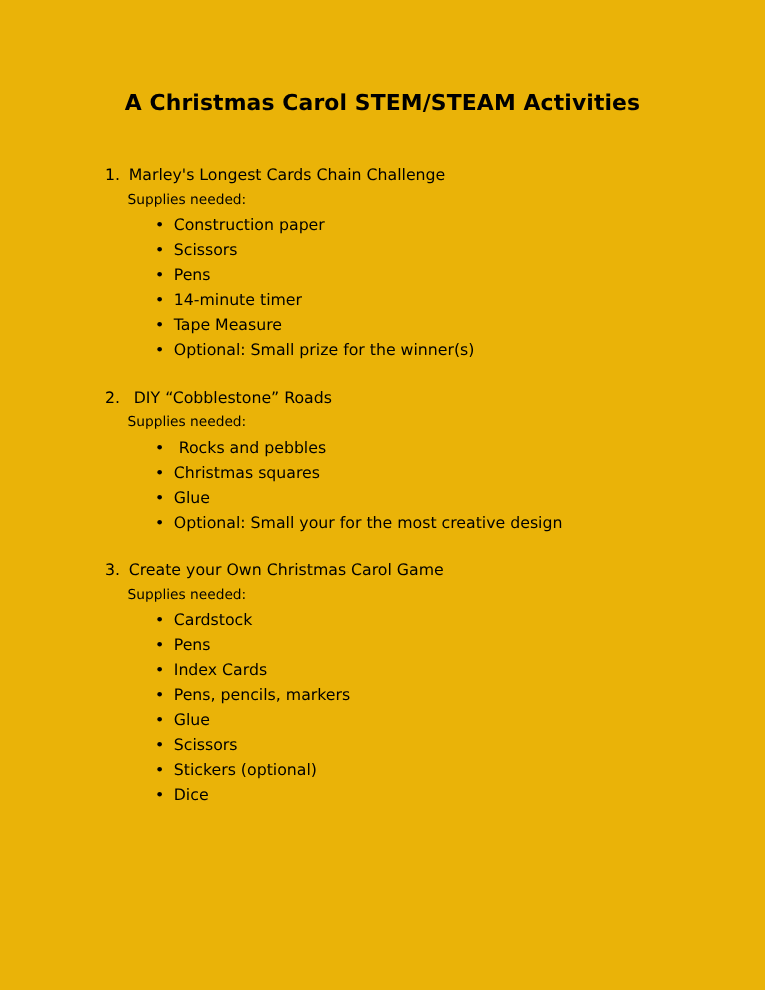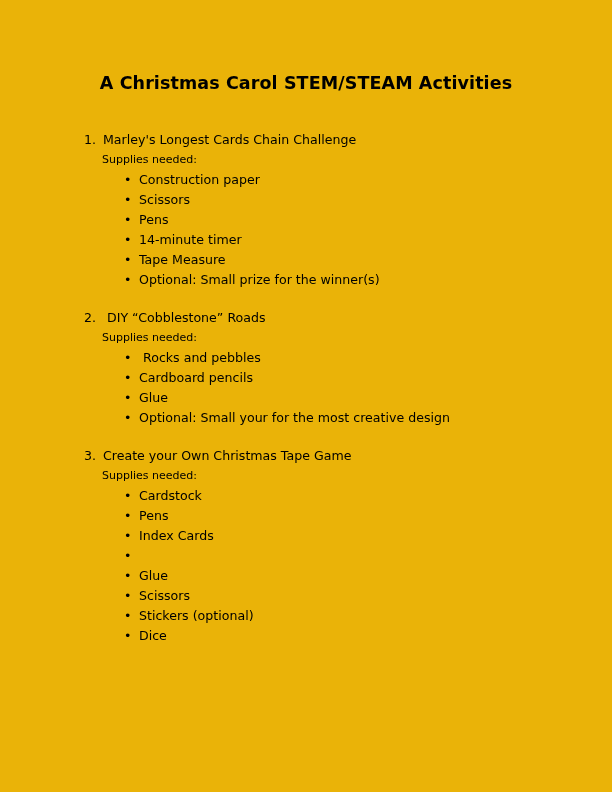--- a/index.html
+++ b/index.html
@@ -170,56 +170,57 @@
       <div class="supplies-line">
         <span class="supplies-text">Supplies needed:</span>
       </div>
       <ul class="bullets">
         <li class="bullet indent-extra">
           <span class="dot">•</span>
           <span class="btext">Rocks and pebbles</span>
         </li>
         <li class="bullet">
           <span class="dot">•</span>
-          <span class="btext">Cardboard pencils</span>
+          <span class="btext">Christmas squares</span>
         </li>
         <li class="bullet">
           <span class="dot">•</span>
           <span class="btext">Glue</span>
         </li>
         <li class="bullet">
           <span class="dot">•</span>
           <span class="btext">Optional: Small your for the most creative design</span>
         </li>
       </ul>
     </div>
 
     <div class="section section-3">
       <div class="numbered-line">
         <span class="num">3.</span>
-        <span class="heading-text">Create your Own Christmas Tape Game</span>
+        <span class="heading-text">Create your Own Christmas Carol Game</span>
       </div>
       <div class="supplies-line">
         <span class="supplies-text">Supplies needed:</span>
       </div>
       <ul class="bullets">
         <li class="bullet">
           <span class="dot">•</span>
           <span class="btext">Cardstock</span>
         </li>
         <li class="bullet">
           <span class="dot">•</span>
           <span class="btext">Pens</span>
         </li>
         <li class="bullet">
           <span class="dot">•</span>
           <span class="btext">Index Cards</span>
         </li>
         <li class="bullet">
           <span class="dot">•</span>
+          <span class="btext">Pens, pencils, markers</span>
         </li>
         <li class="bullet">
           <span class="dot">•</span>
           <span class="btext">Glue</span>
         </li>
         <li class="bullet">
           <span class="dot">•</span>
           <span class="btext">Scissors</span>
         </li>
         <li class="bullet">

